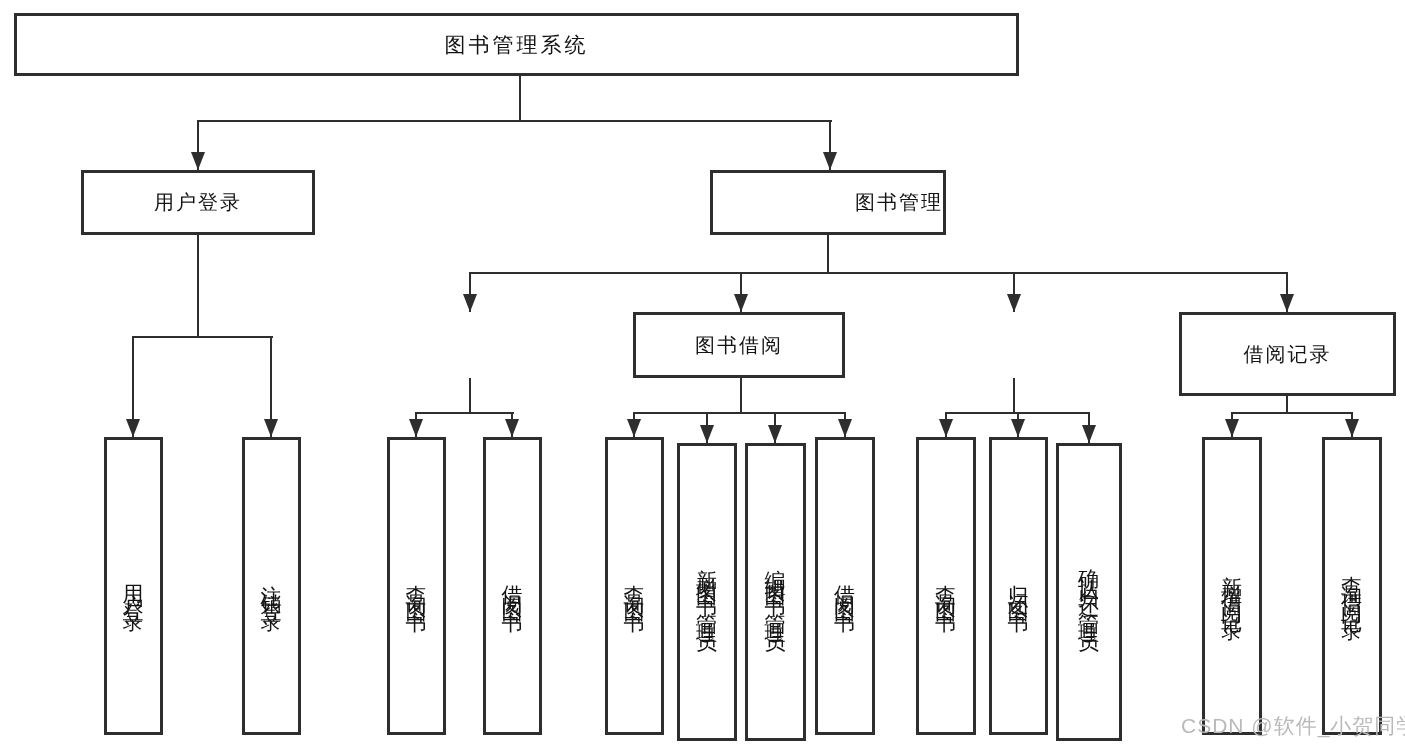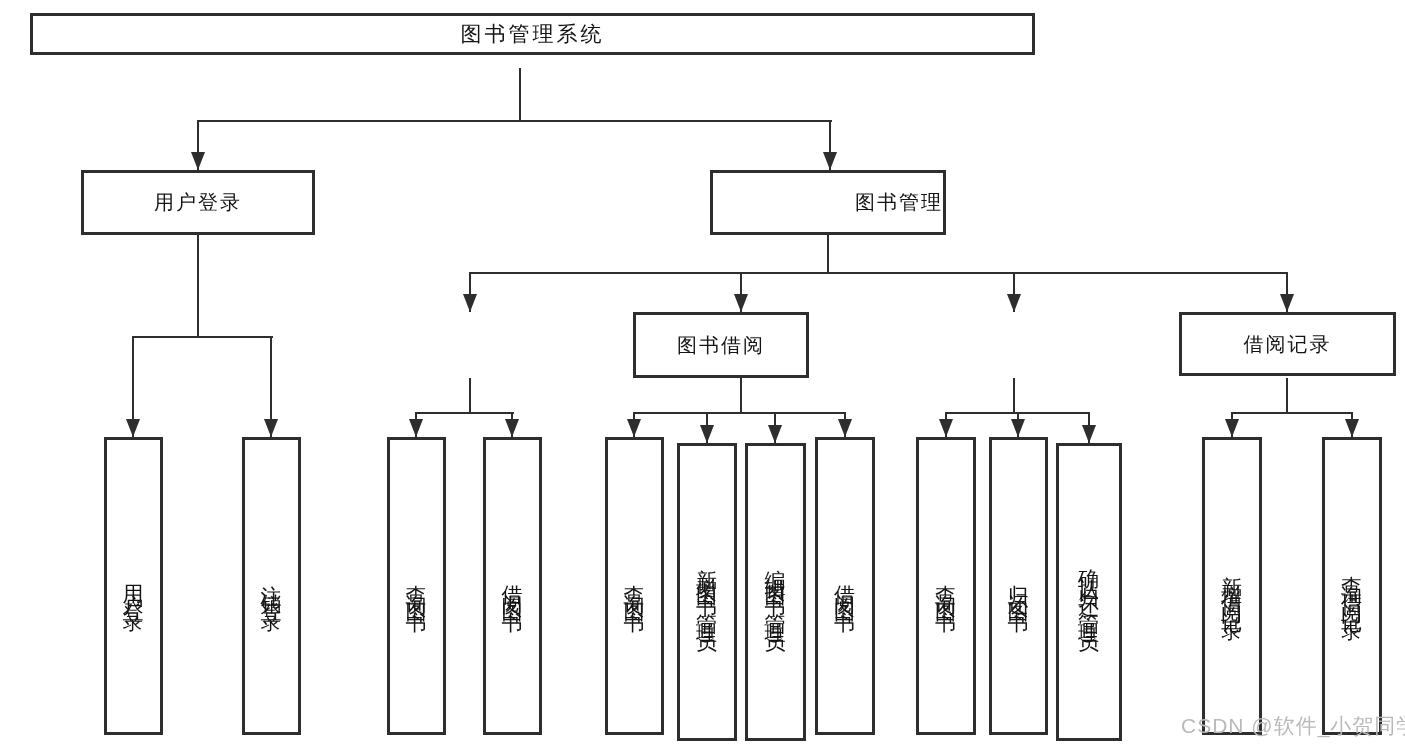--- a/index.html
+++ b/index.html
@@ -107,35 +107,35 @@
   <div class="hline" style="left:945px;  top:412px; width:145px;"></div>
   <div class="arrow" style="left:945px;  top:412px; height:25px;"></div>
   <div class="arrow" style="left:1017px; top:412px; height:25px;"></div>
   <div class="arrow" style="left:1088px; top:412px; height:31px;"></div>
 
   <div class="vline" style="left:1286px; top:378px; height:34px;"></div>
   <div class="hline" style="left:1231px; top:412px; width:122px;"></div>
   <div class="arrow" style="left:1231px; top:412px; height:25px;"></div>
   <div class="arrow" style="left:1351px; top:412px; height:25px;"></div>
 
-  <div class="node root" style="left:14px; top:13px; width:1005px; height:42px;margin-left:16px;">
+  <div class="node root" style="left:14px; top:13px; width:1005px; height:63px;">
     <span class="lbl">图书管理系统</span>
   </div>
 
   <div class="node" style="left:81px; top:170px; width:234px; height:65px;">
     <span class="lbl">用户登录</span>
   </div>
   <div class="node" style="left:710px; top:170px; width:236px; height:65px;justify-content:flex-end;">
     <span class="lbl">图书管理</span>
   </div>
 
-  <div class="node" style="left:633px; top:312px; width:176px; height:66px;">
+  <div class="node" style="left:633px; top:312px; width:212px; height:66px;">
     <span class="lbl">图书借阅</span>
   </div>
-  <div class="node" style="left:1179px; top:312px; width:217px; height:64px;">
+  <div class="node" style="left:1179px; top:312px; width:217px; height:84px;">
     <span class="lbl">借阅记录</span>
   </div>
 
   <div class="node vnode" style="left:104px; top:437px; width:59px; height:298px;">
     <span class="lbl">用户登录</span>
   </div>
   <div class="node vnode" style="left:242px; top:437px; width:59px; height:298px;">
     <span class="lbl">注销登录</span>
   </div>
 

